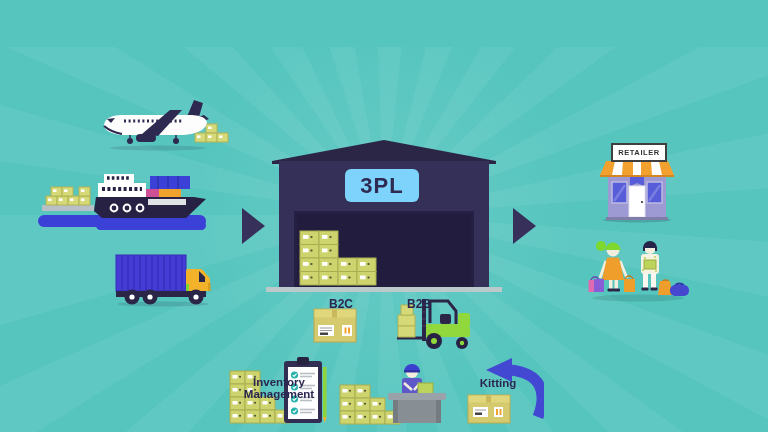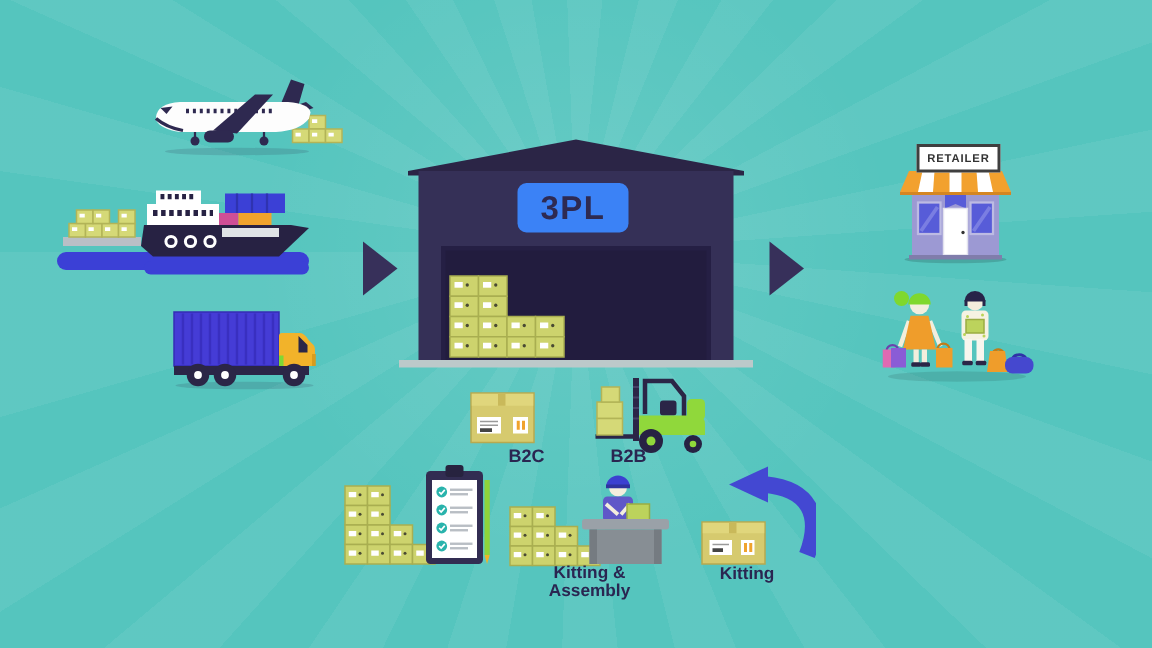--- a/index.html
+++ b/index.html
@@ -8,28 +8,28 @@
     background:#55c5be;
     font-family:"Liberation Sans", sans-serif;
   }
   .rays{
     position:absolute;inset:0;
     background:
       radial-gradient(circle at 384px 168px, rgba(255,255,255,0.10), rgba(255,255,255,0) 46%),
       repeating-conic-gradient(from 262deg at 384px 168px,
         rgba(255,255,255,0.06) 0deg 8deg, rgba(255,255,255,0) 8deg 16deg);
   }
-  .abs{position:absolute;}
+  .abs{position:absolute;margin-top:47px;}
   .tri{
     width:0;height:0;
     border-top:18px solid transparent;border-bottom:18px solid transparent;
     border-left:23px solid #37305a;
   }
   .sign3pl{
-    left:345px;top:122px;width:74px;height:33px;background:#3b82f6;border-radius:6px;
+    left:345px;top:122px;width:74px;height:33px;background:#7dd3fc;border-radius:6px;
     display:flex;align-items:center;justify-content:center;
     font-weight:bold;font-size:22px;letter-spacing:1px;color:#2e2a52;
   }
   .signretail{
     left:611px;top:96px;width:52px;height:15px;background:#ffffff;border:2px solid #3f3f3f;
     display:flex;align-items:center;justify-content:center;
     font-weight:bold;font-size:7.5px;letter-spacing:0.6px;color:#333333;box-sizing:content-box;
   }
   .lbl{
     position:absolute;text-align:center;font-weight:bold;color:#2a2651;
@@ -239,21 +239,21 @@
       <rect x="26" y="2.5" width="5" height="8" fill="#c9b95a"></rect>
       <rect x="12" y="18" width="16" height="11" fill="#ffffff"></rect>
       <line x1="14" y1="21" x2="26" y2="21" stroke="#9a9a9a" stroke-width="1"></line>
       <line x1="14" y1="23.5" x2="26" y2="23.5" stroke="#9a9a9a" stroke-width="1"></line>
       <rect x="14" y="25.5" width="8" height="2.5" fill="#444444"></rect>
       <rect x="36" y="18" width="10" height="11" fill="#ffffff"></rect>
       <rect x="38.5" y="20.5" width="2" height="6" fill="#f0a32c"></rect>
       <rect x="42" y="20.5" width="2" height="6" fill="#f0a32c"></rect>
     </svg>
   </div>
-  <div class="lbl lbl-sm" style="left:322px;top:298px;width:58px">B2C</div>
+  <div class="lbl lbl-sm" style="left:312px;top:298px;width:58px">B2C</div>
 
   <div class="abs" style="left:396px;top:250px">
     <svg width="80" height="56" viewBox="0 0 80 56">
       <line x1="1" y1="41" x2="28" y2="41" stroke="#2b2647" stroke-width="3"></line>
       <rect x="26" y="2" width="4" height="42" fill="#2b2647"></rect>
       <path d="M26,8 H30 M26,15 H30 M26,22 H30 M26,29 H30" stroke="#454066" stroke-width="1.2"></path>
       <rect x="2" y="18" width="17" height="11" fill="#d5d977" stroke="#b2b457"></rect>
       <rect x="2" y="29" width="17" height="11" fill="#d5d977" stroke="#b2b457"></rect>
       <rect x="5" y="8" width="12" height="10" fill="#d5d977" stroke="#b2b457"></rect>
       <polyline points="34,26 34,4 52,4 60,14 60,28" fill="none" stroke="#2b2647" stroke-width="3"></polyline>
@@ -305,20 +305,22 @@
           <line x1="74" y1="43.5" x2="86" y2="43.5" stroke="#b9bec4" stroke-width="1.6"></line>
       </g>
       <g>
         <circle cx="68.5" cy="54" r="3.6" fill="#29b3ac"></circle>
           <path d="M66.8,54 l1.3,1.4 2.4,-2.8" stroke="#ffffff" stroke-width="1.1" fill="none"></path>
         <line x1="74" y1="52.5" x2="89" y2="52.5" stroke="#b9bec4" stroke-width="1.6"></line>
           <line x1="74" y1="55.5" x2="86" y2="55.5" stroke="#b9bec4" stroke-width="1.6"></line>
       </g>
     </svg>
   </div>
+  <div class="lbl lbl-svc" style="left:222px;top:376px;width:114px">Inventory
+Management</div>
 
   <div class="abs" style="left:338px;top:310px">
     <svg width="110" height="68" viewBox="0 0 110 68">
       <use href="#crate-sm" x="2" y="28"></use>
         <use href="#crate-sm" x="17" y="28"></use>
       <use href="#crate-sm" x="2" y="41"></use>
         <use href="#crate-sm" x="17" y="41"></use>
         <use href="#crate-sm" x="32" y="41"></use>
       <use href="#crate-sm" x="2" y="54"></use>
         <use href="#crate-sm" x="17" y="54"></use>
@@ -330,22 +332,20 @@
       <rect x="64" y="21" width="20" height="17" rx="3" fill="#5f58c8"></rect>
       <line x1="66" y1="26" x2="74" y2="33" stroke="#f3eedd" stroke-width="2.5"></line>
       <line x1="82" y1="26" x2="76" y2="33" stroke="#f3eedd" stroke-width="2.5"></line>
       <rect x="80" y="26" width="15" height="11" fill="#bcd35c" stroke="#9aad42"></rect>
       <rect x="50" y="36" width="58" height="7" rx="2" fill="#9aa1a8"></rect>
       <rect x="55" y="43" width="48" height="23" fill="#878e94"></rect>
       <rect x="55" y="43" width="5" height="23" fill="#757b81"></rect>
       <rect x="98" y="43" width="5" height="23" fill="#757b81"></rect>
     </svg>
   </div>
-  <div class="lbl lbl-svc" style="left:336px;top:376px;width:114px">Kitting &amp;
-Assembly</div>
 
   <div class="abs" style="left:452px;top:308px">
     <svg width="92" height="72" viewBox="0 0 92 72">
       <path d="M86,62 C96,36 88,18 58,15" stroke="#4348d2" stroke-width="11" fill="none"></path>
       <polygon points="60,3 60,27 34,15" fill="#4348d2"></polygon>
       <rect x="16" y="40" width="42" height="28" fill="#d6ca6e" stroke="#b7a94f"></rect>
       <rect x="16.5" y="40.5" width="41" height="7" fill="#e0d67c"></rect>
       <rect x="34" y="40.5" width="5" height="7" fill="#c9b95a"></rect>
       <rect x="21" y="52" width="15" height="10" fill="#ffffff"></rect>
       <line x1="23" y1="55" x2="34" y2="55" stroke="#9a9a9a" stroke-width="1"></line>

